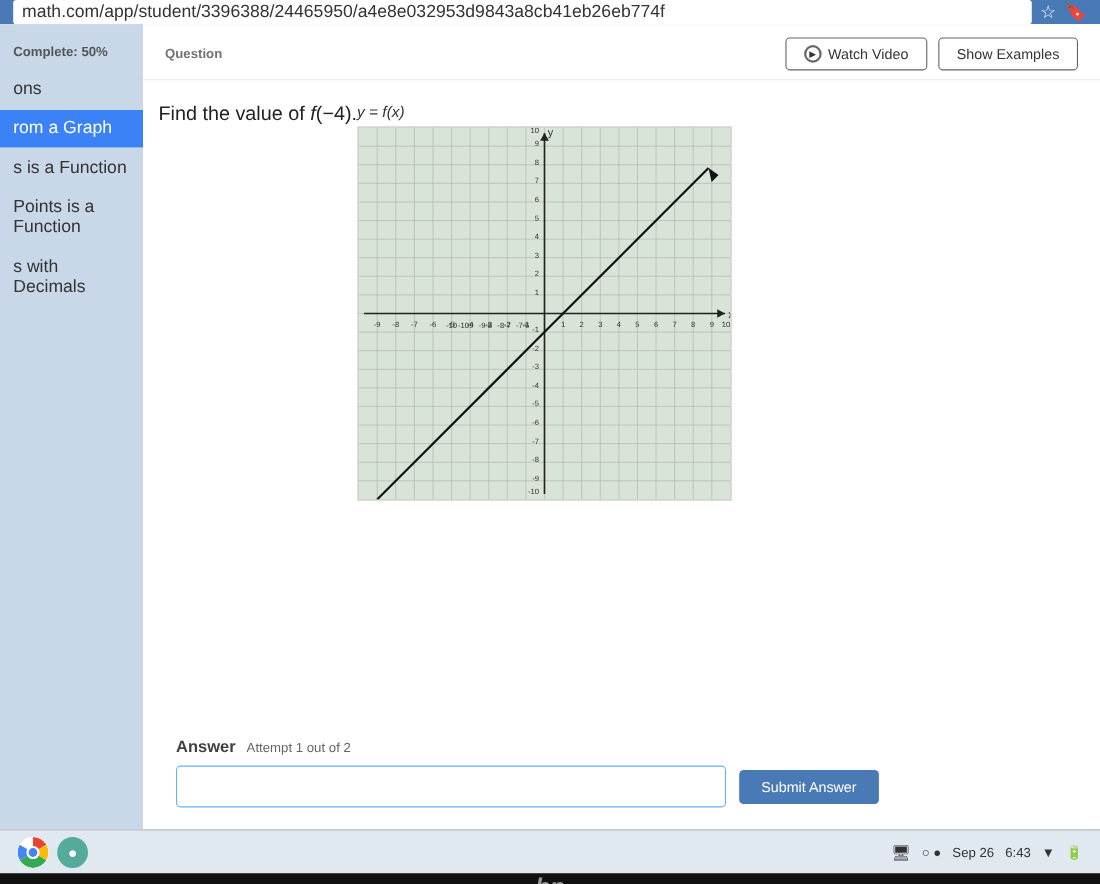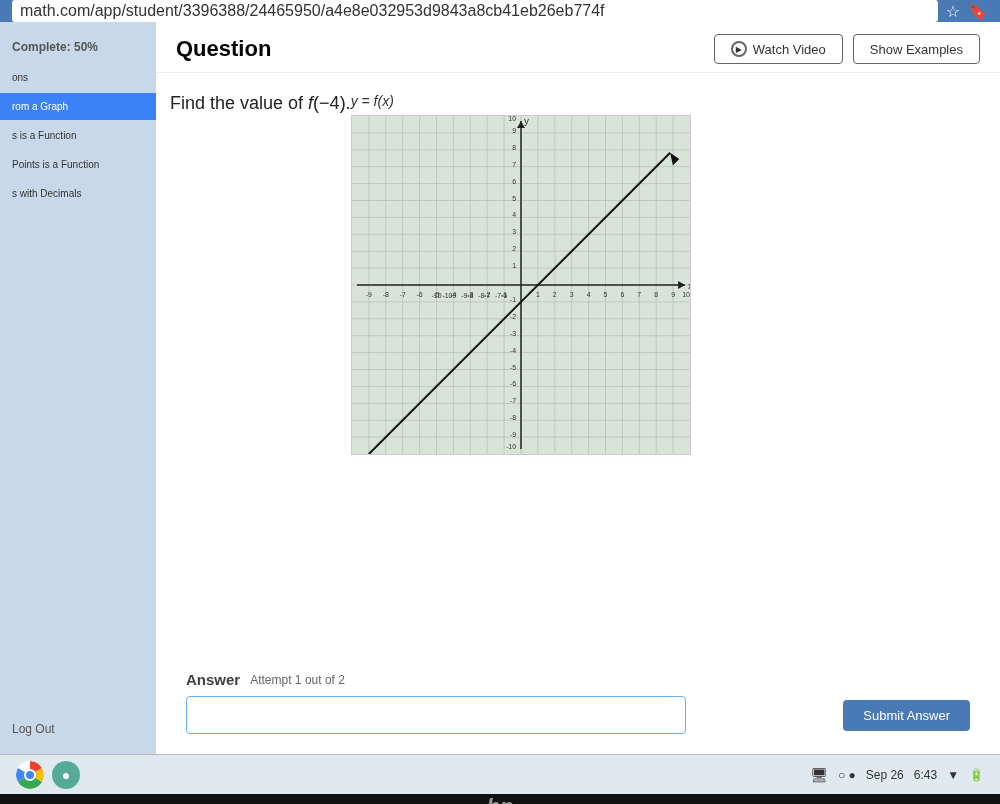--- a/index.html
+++ b/index.html
@@ -41,30 +41,30 @@
 
     
     .main-wrapper {
       display: flex;
       height: calc(804px - 32px - 40px);
       background: #e8eef5;
     }
 
     
     .sidebar {
-      width: 156px;
+      width: 130px;
       background: #c8d8e8;
       padding: 10px 0;
       display: flex;
       flex-direction: column;
       gap: 2px;
     }
     .sidebar-item {
       padding: 8px 12px;
-      font-size: 10px;
+      font-size: 16px;
       color: #333;
       cursor: pointer;
     }
     .sidebar-item.active {
       background: #3b82f6;
       color: white;
     }
     .sidebar-complete {
       padding: 8px 12px;
       font-size: 12px;
@@ -90,23 +90,23 @@
 
     
     .content-header {
       display: flex;
       align-items: center;
       justify-content: space-between;
       padding: 12px 20px 8px;
       border-bottom: 1px solid #eee;
     }
     .question-label {
-      font-size: 22px;
+      font-size: 12px;
       font-weight: bold;
-      color: #000000;
+      color: #737373;
       text-align: center;
     }
     .header-buttons {
       display: flex;
       gap: 10px;
     }
     .watch-video-btn {
       border: 1px solid #666;
       border-radius: 4px;
       padding: 6px 16px;
@@ -184,21 +184,20 @@
       color: #404040;
     }
     .attempt-text {
       font-size: 12px;
       color: #666;
     }
     .answer-input-row {
       display: flex;
       align-items: center;
       gap: 12px;
-      justify-content: space-between;
     }
     .answer-input {
       flex: 1;
       max-width: 500px;
       height: 38px;
       border: 1.5px solid #6ab0f5;
       border-radius: 4px;
       padding: 0 10px;
       font-size: 14px;
       outline: none;
@@ -288,21 +287,20 @@
         </div>
         <div class="sidebar-item">
           <span>s is a Function</span>
         </div>
         <div class="sidebar-item">
           <span>Points is a Function</span>
         </div>
         <div class="sidebar-item">
           <span>s with Decimals</span>
         </div>
-        <div class="sidebar-logout" style="margin-top: auto;">Log Out</div>
       </div>
 
       <div class="content-area">
 
         <div class="content-header">
           <span class="question-label">Question</span>
           <div class="header-buttons">
             <button class="watch-video-btn">
               <span class="watch-video-icon">▶</span>
               <span>Watch Video</span>

